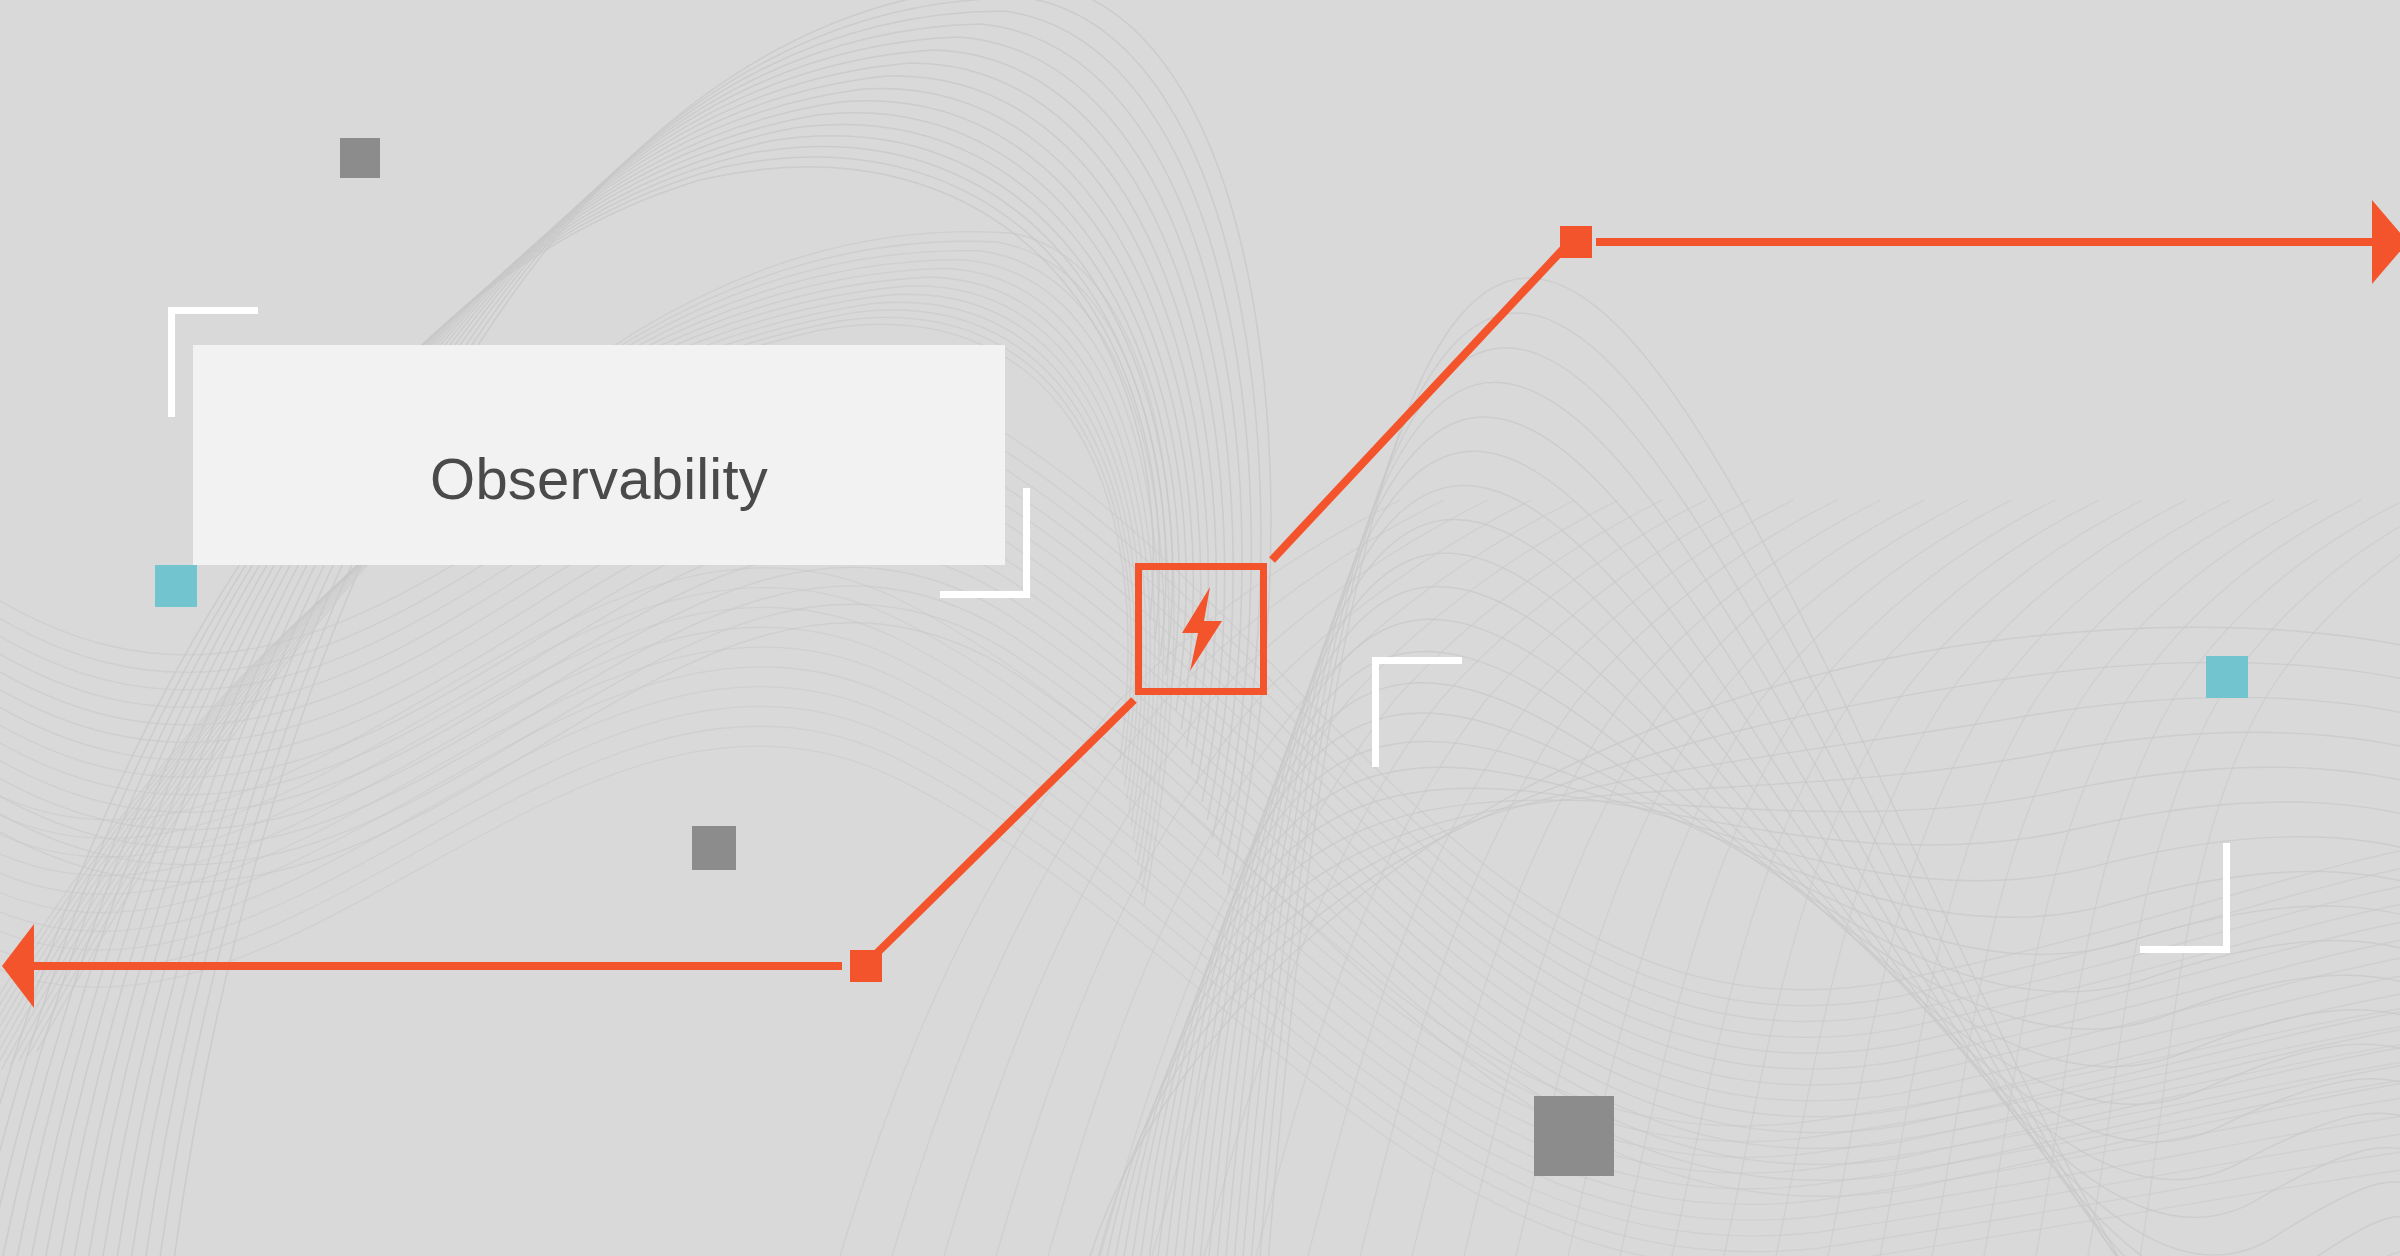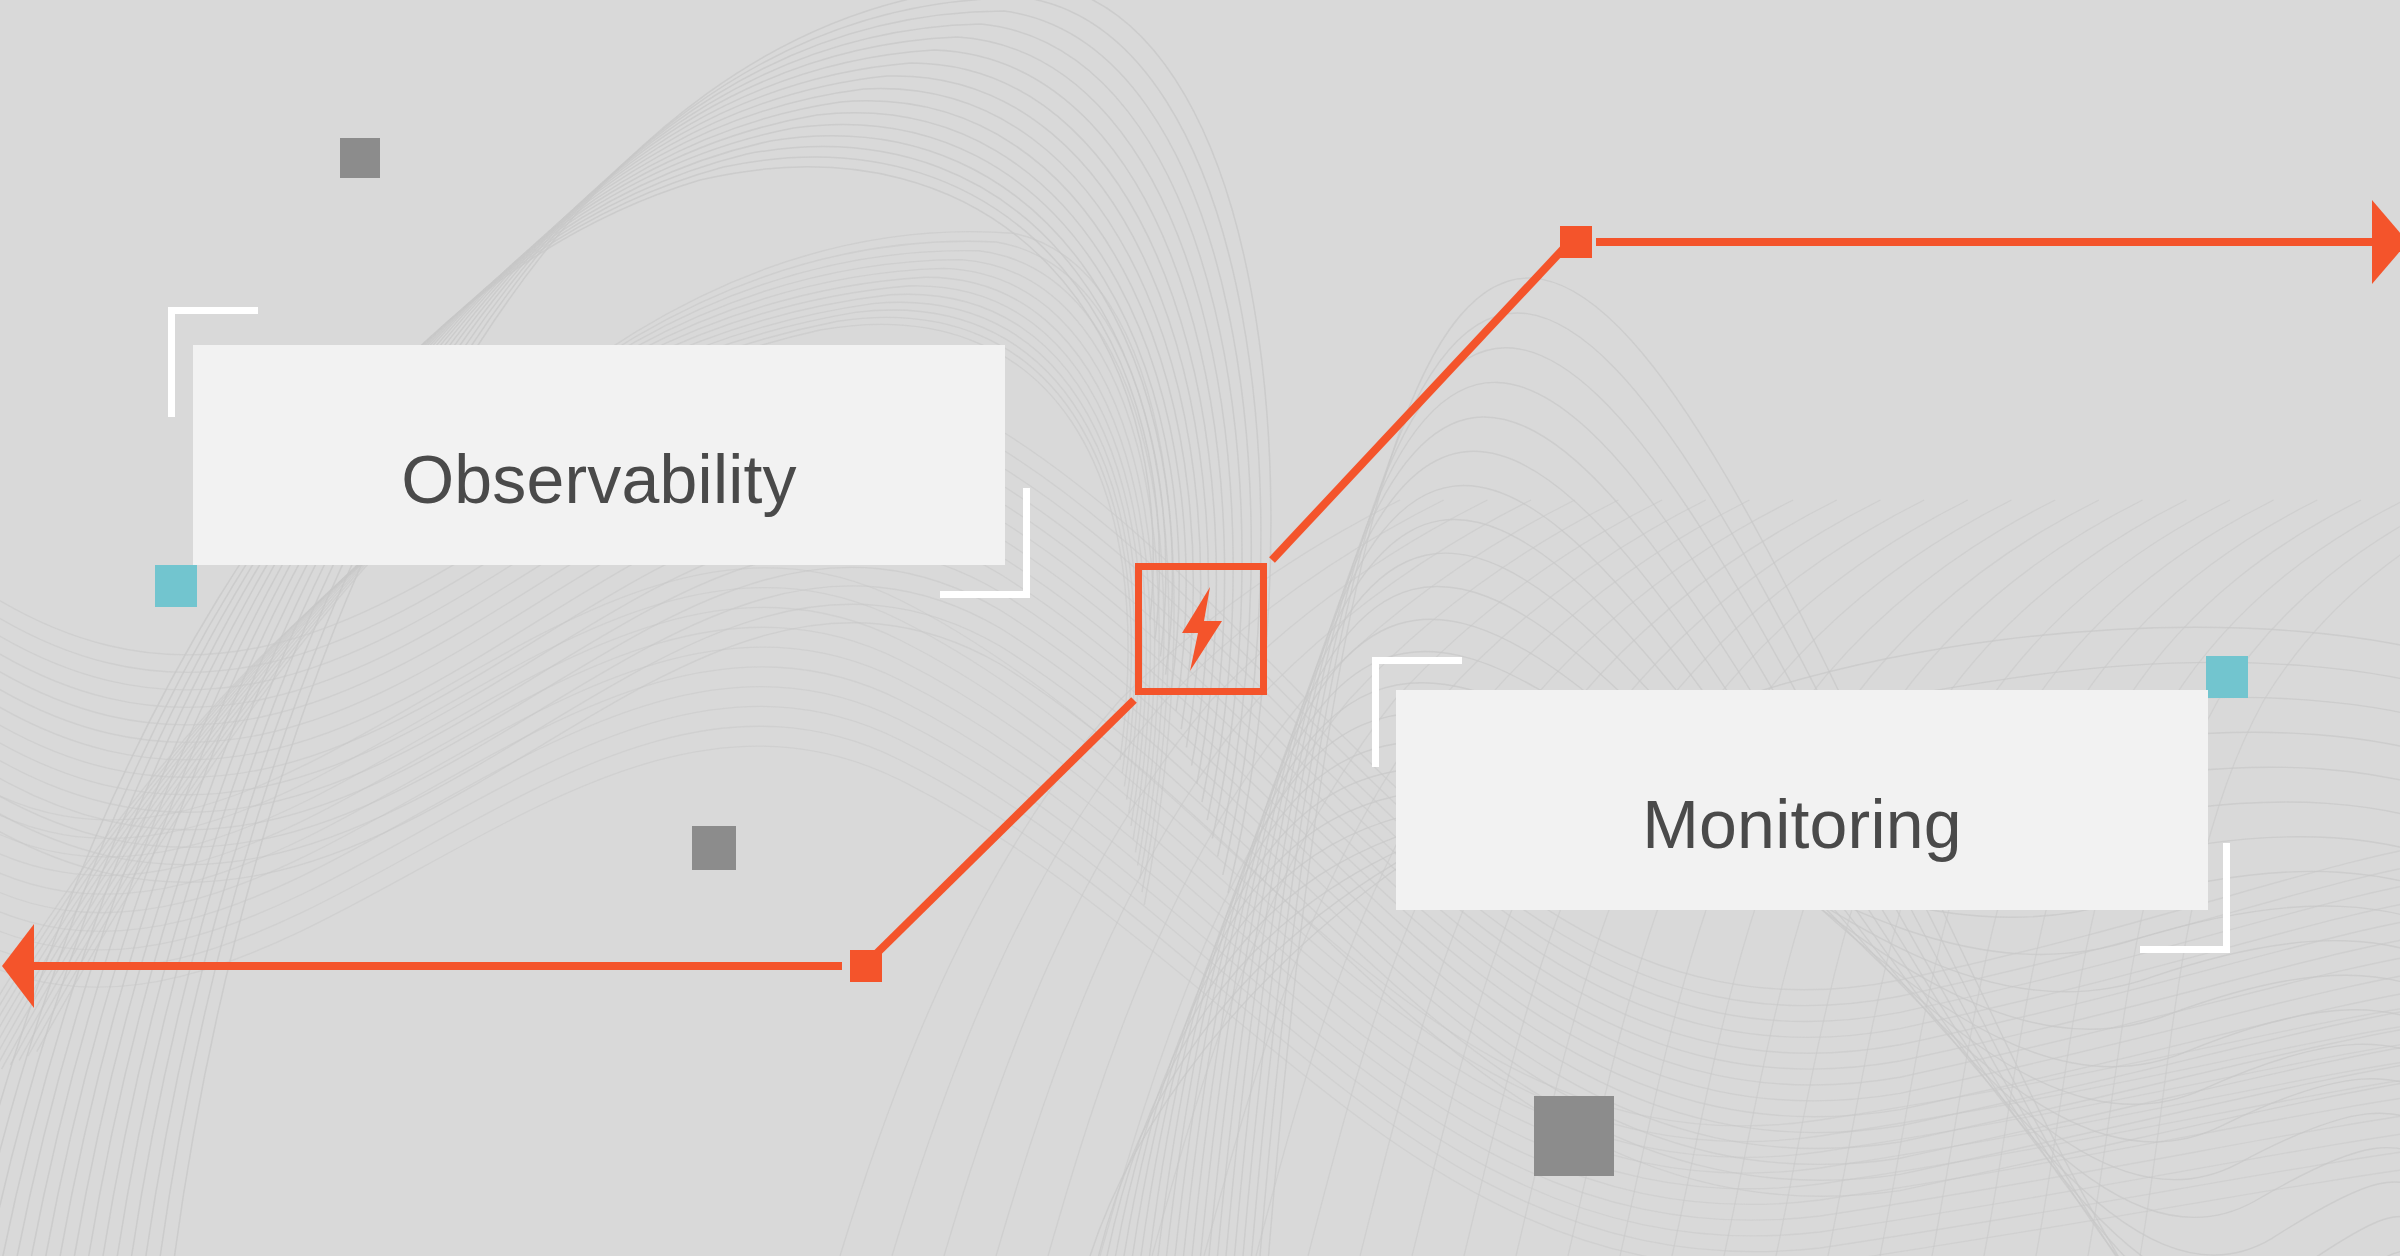--- a/index.html
+++ b/index.html
@@ -25,21 +25,21 @@
 
   
   .card {
     position: absolute;
     background: #f2f2f2;
     display: flex;
     align-items: center;
     justify-content: center;
   }
   .card-label {
-    font-size: 68px;
+    font-size: 58px;
     color: #4a4a4a;
     font-weight: 400;
     letter-spacing: 0.2px;
     white-space: nowrap;
     font-family: "Liberation Sans", sans-serif;
     margin-top: 47px;
   }
 
   
   .bracket {
@@ -442,23 +442,20 @@
   <div class="sq" style="left:2206px; top:656px; width:42px; height:42px; background:#72c5cf;"></div>
 
   <div class="sq" style="left:340px; top:138px; width:40px; height:40px; background:#8c8c8c;"></div>
   <div class="sq" style="left:692px; top:826px; width:44px; height:44px; background:#8c8c8c;"></div>
   <div class="sq" style="left:1534px; top:1096px; width:80px; height:80px; background:#8c8c8c;"></div>
 
   <div class="card" style="left:193px; top:345px; width:812px; height:220px;">
     <div class="card-label">Observability</div>
   </div>
 
-  <div class="card" style="left:1396px; top:690px; width:812px; height:220px;">
-    <div class="card-label">Monitoring</div>
-  </div>
 
   <div class="bracket br" style="left:940px; top:488px;">
     <span class="h"></span>
     <span class="v"></span>
   </div>
   <div class="bracket br" style="left:2140px; top:843px;">
     <span class="h"></span>
     <span class="v"></span>
   </div>
 

